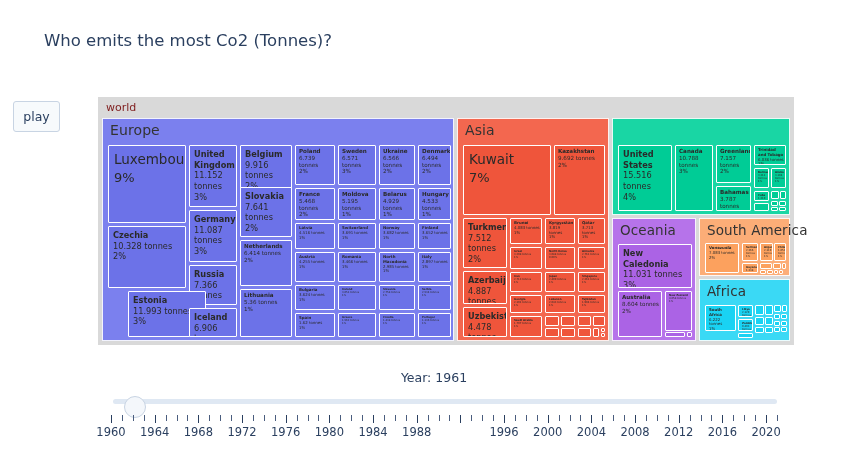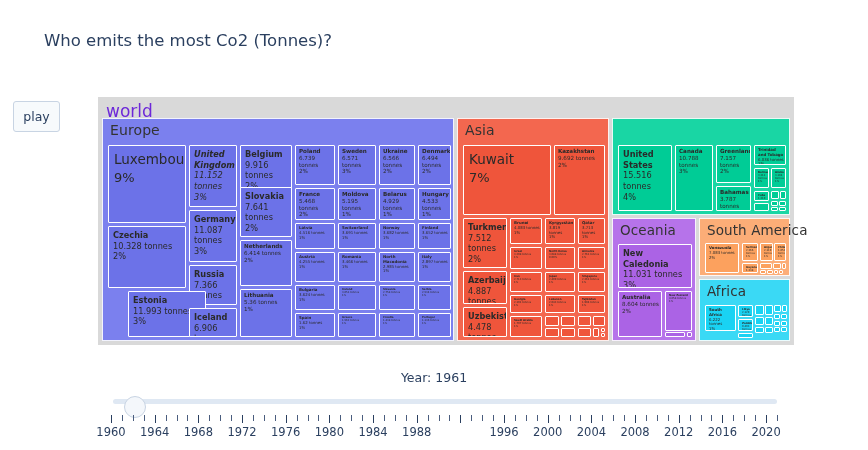--- a/index.html
+++ b/index.html
@@ -21,21 +21,21 @@
     color:#2a3f5f;font-size:12.5px;display:flex;align-items:center;justify-content:center;
     cursor:pointer;box-sizing:border-box;
   }
 
   
   .tm-wrap{
     position:absolute;left:98px;top:97px;width:696px;height:248px;
     background:#d9d9d9;box-sizing:border-box;
   }
   .tm-root-label{
-    position:absolute;left:8px;top:4px;font-size:17px;color:#6d28d9;
+    position:absolute;left:8px;top:4px;font-size:11px;color:#7f1d1d;
   }
   .tm-canvas{position:absolute;left:4px;top:21px;width:688px;height:223px;}
 
   .grp{position:absolute;box-sizing:border-box;border:1px solid rgba(255,255,255,.9);}
   .grp-hd{
     position:absolute;left:7px;top:3px;font-size:13.5px;color:#333;
     white-space:nowrap;letter-spacing:.1px;
   }
   .grp.big .grp-hd{font-size:14px;}
 
@@ -107,21 +107,21 @@
     <div class="tm-root-label">world</div>
     <div class="tm-canvas" id="tm-canvas">
         <div class="grp g-eu big" style="left: 0px; top: 0px; width: 352px; height: 223px;">
           <div class="grp-hd">Europe</div>
           <div class="cell c-eu t-xl" style="left: 5px; top: 26px; width: 78px; height: 78px;">
             <div class="txt">
               <span class="nm">Luxembourg</span>
               <span class="pc">9%</span>
             </div>
           </div>
-          <div class="cell c-eu t-lg" style="left: 86px; top: 26px; width: 48px; height: 62px; font-style: italic;">
+          <div class="cell c-eu t-lg" style="left: 86px; top: 26px; width: 48px; height: 62px;">
             <div class="txt">
               <span class="nm">United Kingdom</span>
               <span class="vl">11.152 tonnes</span>
               <span class="pc">3%</span>
             </div>
           </div>
           <div class="cell c-eu t-lg" style="left: 137px; top: 26px; width: 52px; height: 62px;">
             <div class="txt">
               <span class="nm">Belgium</span>
               <span class="vl">9.916 tonnes</span>

